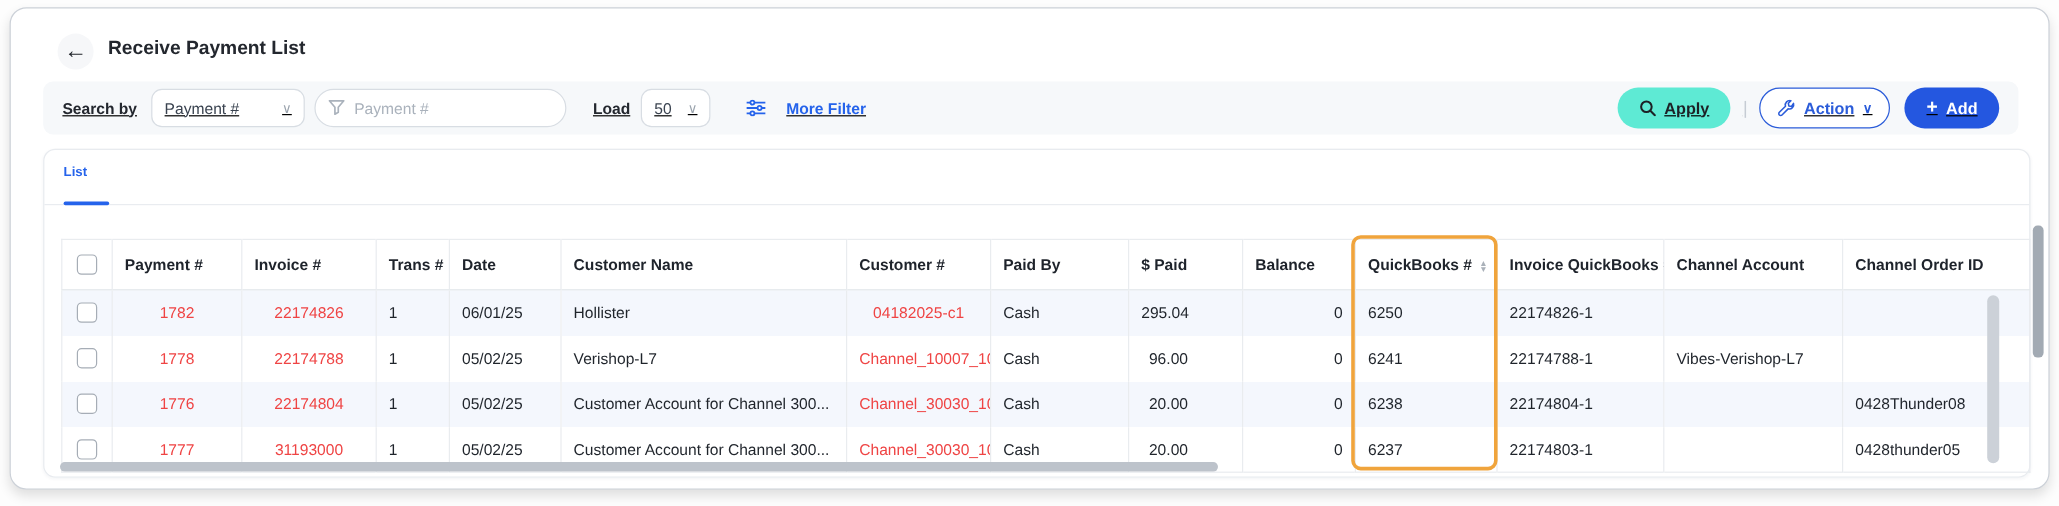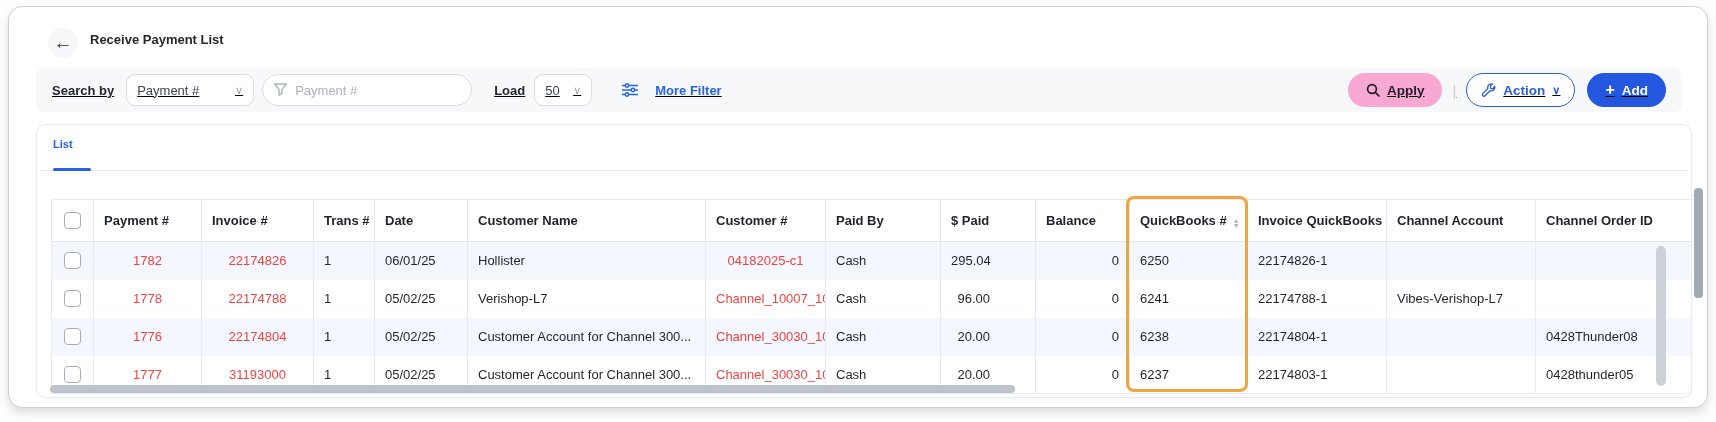--- a/index.html
+++ b/index.html
@@ -6,21 +6,21 @@
   body { font-family: "Liberation Sans", sans-serif; background: #ffffff; }
   #screen { position: relative; width: 1716px; height: 422px; background: #fdfdfd; overflow: hidden; }
   .frame { position: absolute; left: 8px; top: 6px; right: 8px; bottom: 14px;
            background: #ffffff; border: 1px solid #ccd1d8; border-radius: 14px;
            box-shadow: 0 5px 10px rgba(0,0,0,0.12); }
 
   
   .back-btn { position: absolute; left: 48px; top: 28px; width: 30px; height: 30px;
               border-radius: 50%; background: #f6f7f9; display: flex; align-items: center;
               justify-content: center; font-size: 19px; color: #20242a; cursor: pointer; }
-  .page-title { position: absolute; left: 90px; top: 32px; font-size: 13px; font-weight: 700; color: #23272e; }
+  .page-title { position: absolute; left: 90px; top: 32px; font-size: 16px; font-weight: 700; color: #23272e; }
 
   
   .filter-bar { position: absolute; left: 36px; top: 68px; width: 1646px; height: 44px;
                 background: #f6f8fa; border-radius: 8px; display: flex; align-items: center;
                 padding: 0 16px; text-decoration: underline; }
   .lbl { font-size: 13px; font-weight: 700; color: #23272e; white-space: nowrap; }
   .pill-select { height: 32px; background: #fff; border: 1px solid #d8dde3; border-radius: 9px;
                  display: flex; align-items: center; padding: 0 10px; font-size: 13px; color: #3a4350;
                  cursor: pointer; }
   .pill-select .chev { margin-left: auto; color: #9aa3ad; font-size: 11px; padding-left: 10px; }
@@ -31,21 +31,21 @@
   .search-input::placeholder { color: #aab2bc; }
   .funnel { position: absolute; left: 11px; top: 8px; }
   .load-lbl { margin-left: 22px; }
   .load-select { width: 58px; margin-left: 9px; }
   .load-select .chev { padding-left: 4px; }
   .more-filter { display: flex; align-items: center; gap: 17px; margin-left: 30px;
                  color: #2563eb; font-size: 13px; font-weight: 700; cursor: pointer; }
   .fb-spacer { flex: 1; }
   .btn { height: 34px; border-radius: 17px; display: flex; align-items: center; gap: 7px;
          font-size: 13.5px; font-weight: 700; cursor: pointer; white-space: nowrap; }
-  .btn-apply { background: #f9a8d4; color: #1d2126; padding: 0 18px; }
+  .btn-apply { background: #5eead4; color: #1d2126; padding: 0 18px; }
   .bar-divider { color: #c6ccd4; font-size: 15px; margin: 0 10px; }
   .btn-action { background: #fff; color: #2b5cd9; border: 1.5px solid #2b5cd9; padding: 0 14px; }
   .btn-action .chev { color: #2b5cd9; font-size: 11px; }
   .btn-add { background: #2457e0; color: #ffffff; padding: 0 18px; margin-left: 12px; }
   .btn-add .plus { font-size: 16px; font-weight: 700; }
 
   
   .card { position: absolute; left: 36px; top: 124px; width: 1656px; height: 274px;
           background: #fff; border: 1px solid #e8ebef; border-radius: 10px;
           box-shadow: 0 1px 3px rgba(25,39,70,0.05); }

